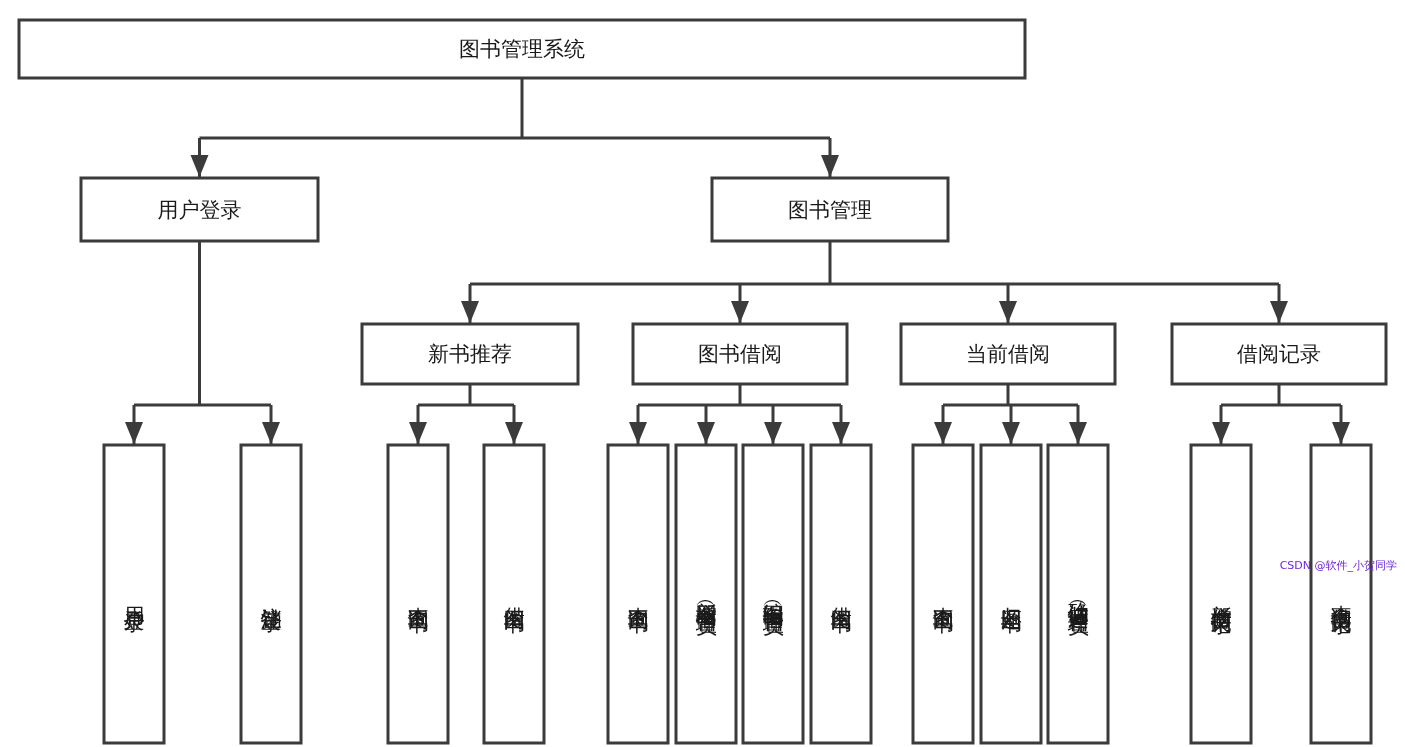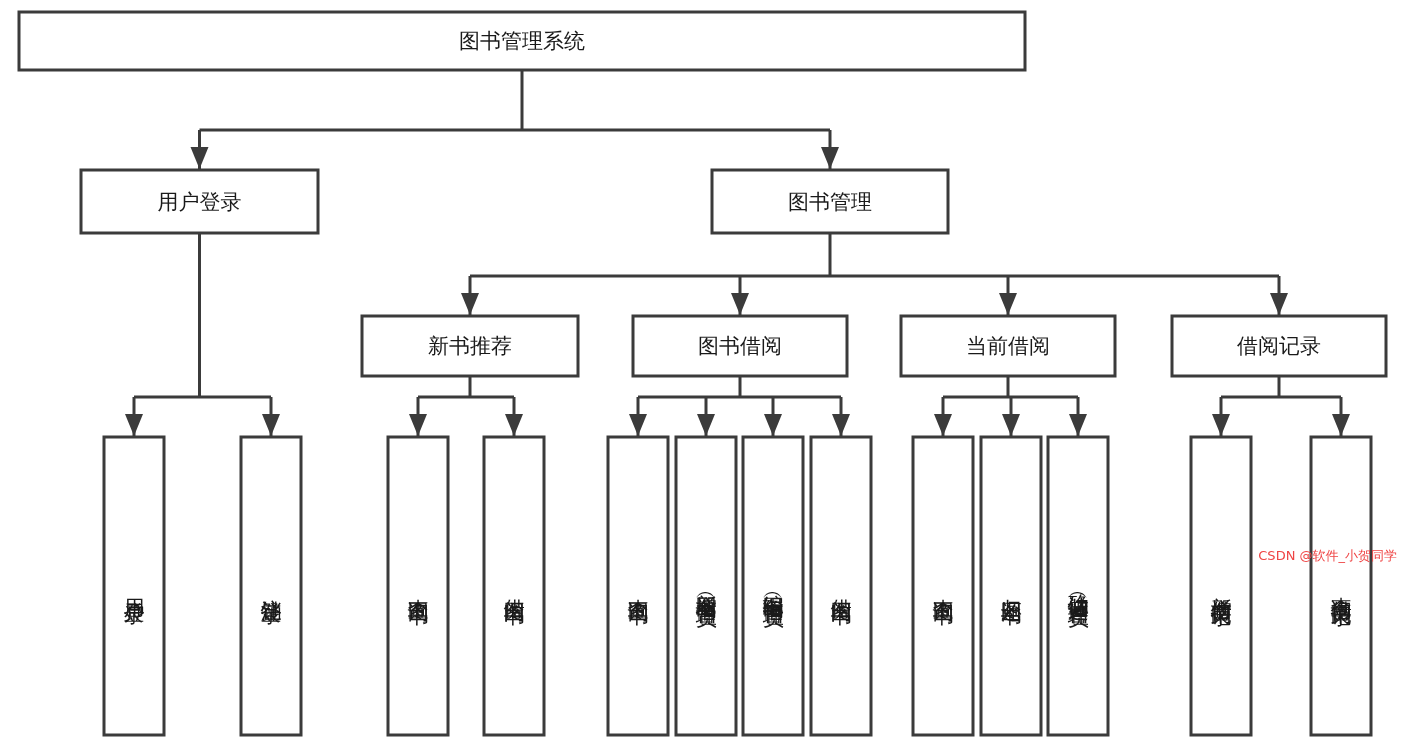--- a/index.html
+++ b/index.html
@@ -9,21 +9,21 @@
   }
   body {
     width: 1405px;
     height: 747px;
     position: relative;
     font-family: "DejaVu Sans", "Liberation Sans", sans-serif;
     overflow: hidden;
   }
   #diagram-root {
     position: absolute;
-    top: 0;
+    top: 8px;
     left: 0;
     width: 1405px;
     height: 569px;
   }
   svg.diagram {
     display: block;
     width: 1405px;
     height: 747px;
   }
   .node-box {
@@ -60,22 +60,22 @@
     align-items: center;
     justify-content: center;
     white-space: nowrap;
     pointer-events: none;
   }
   .watermark {
     position: absolute;
     right: 8px;
     bottom: 4px;
     font-family: "DejaVu Sans", "Liberation Sans", sans-serif;
-    font-size: 13px;
-    color: #ef4444;
+    font-size: 11px;
+    color: #6d28d9;
     white-space: nowrap;
   }
 </style>
 </head>
 <body>
 
 <div id="diagram-root">
   <svg class="diagram" viewBox="0 0 1405 747" xmlns="http://www.w3.org/2000/svg">
 
     <g id="connectors">

